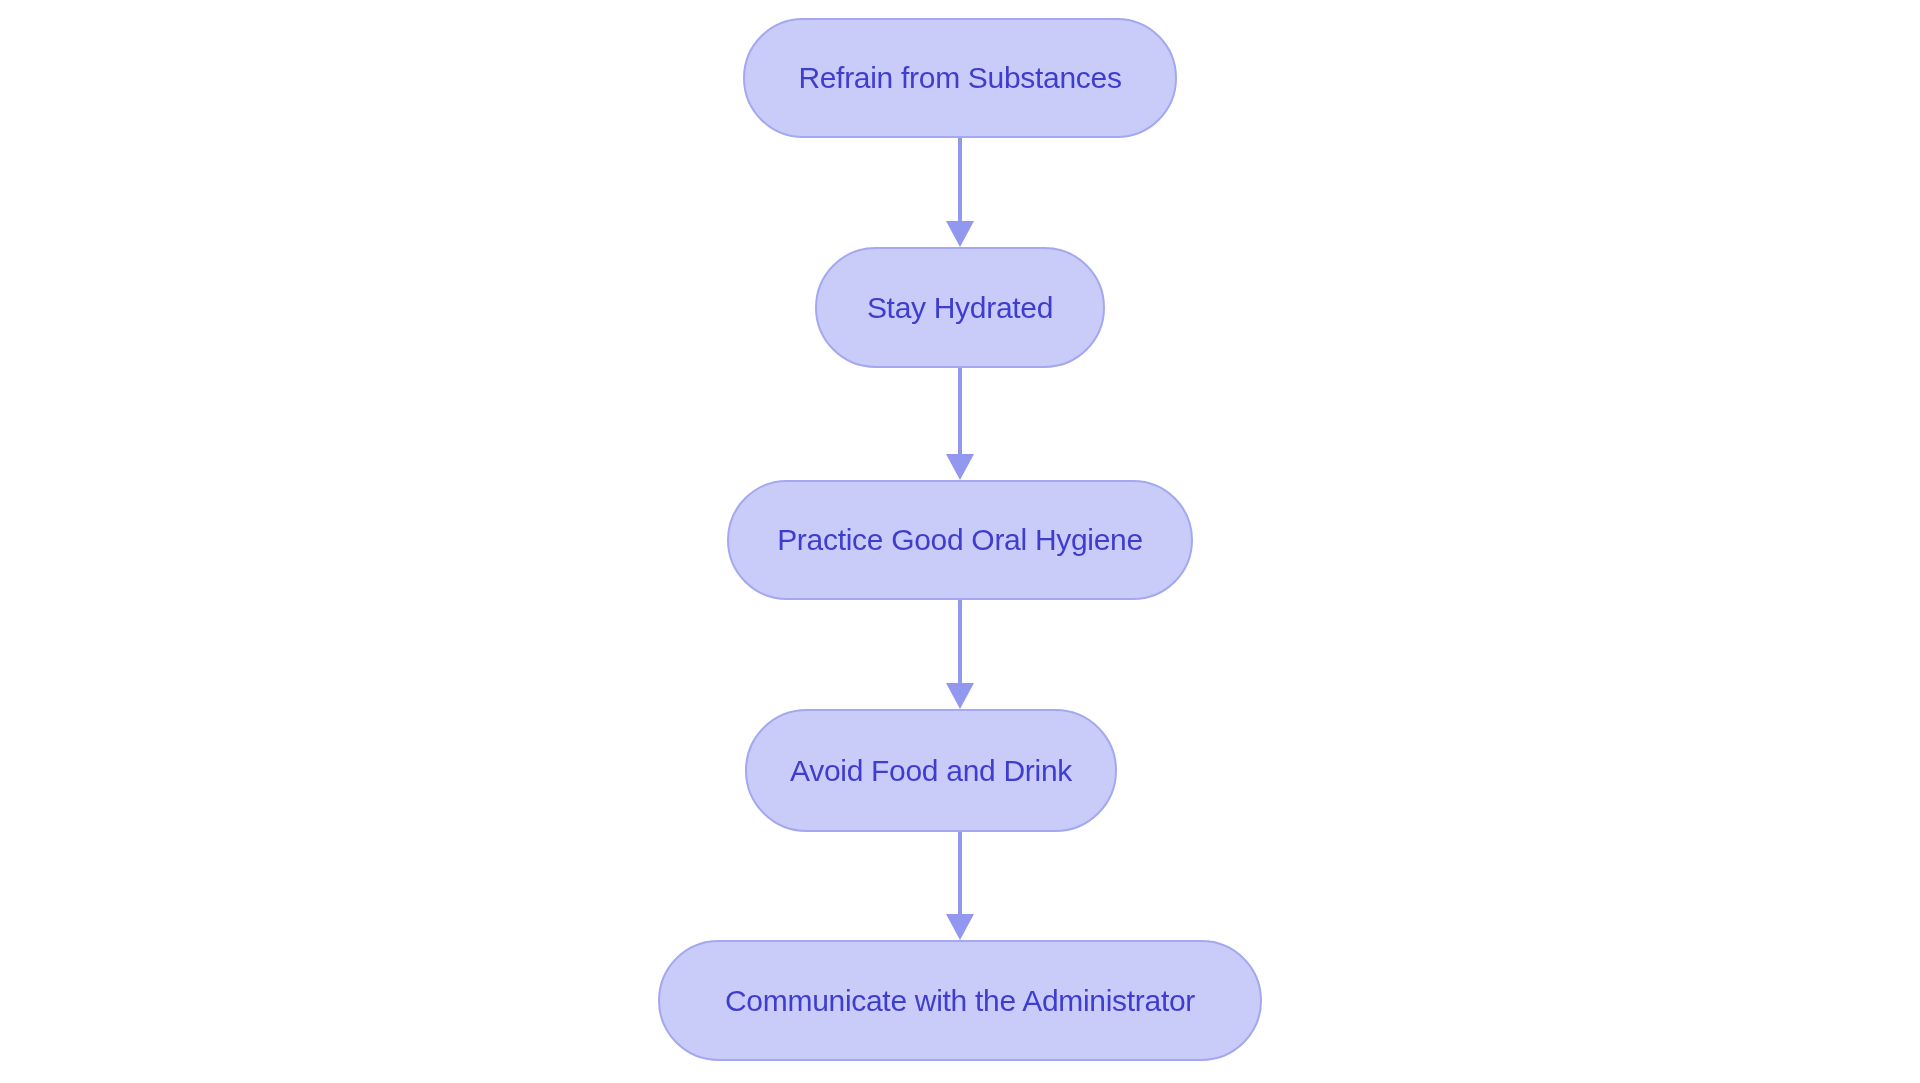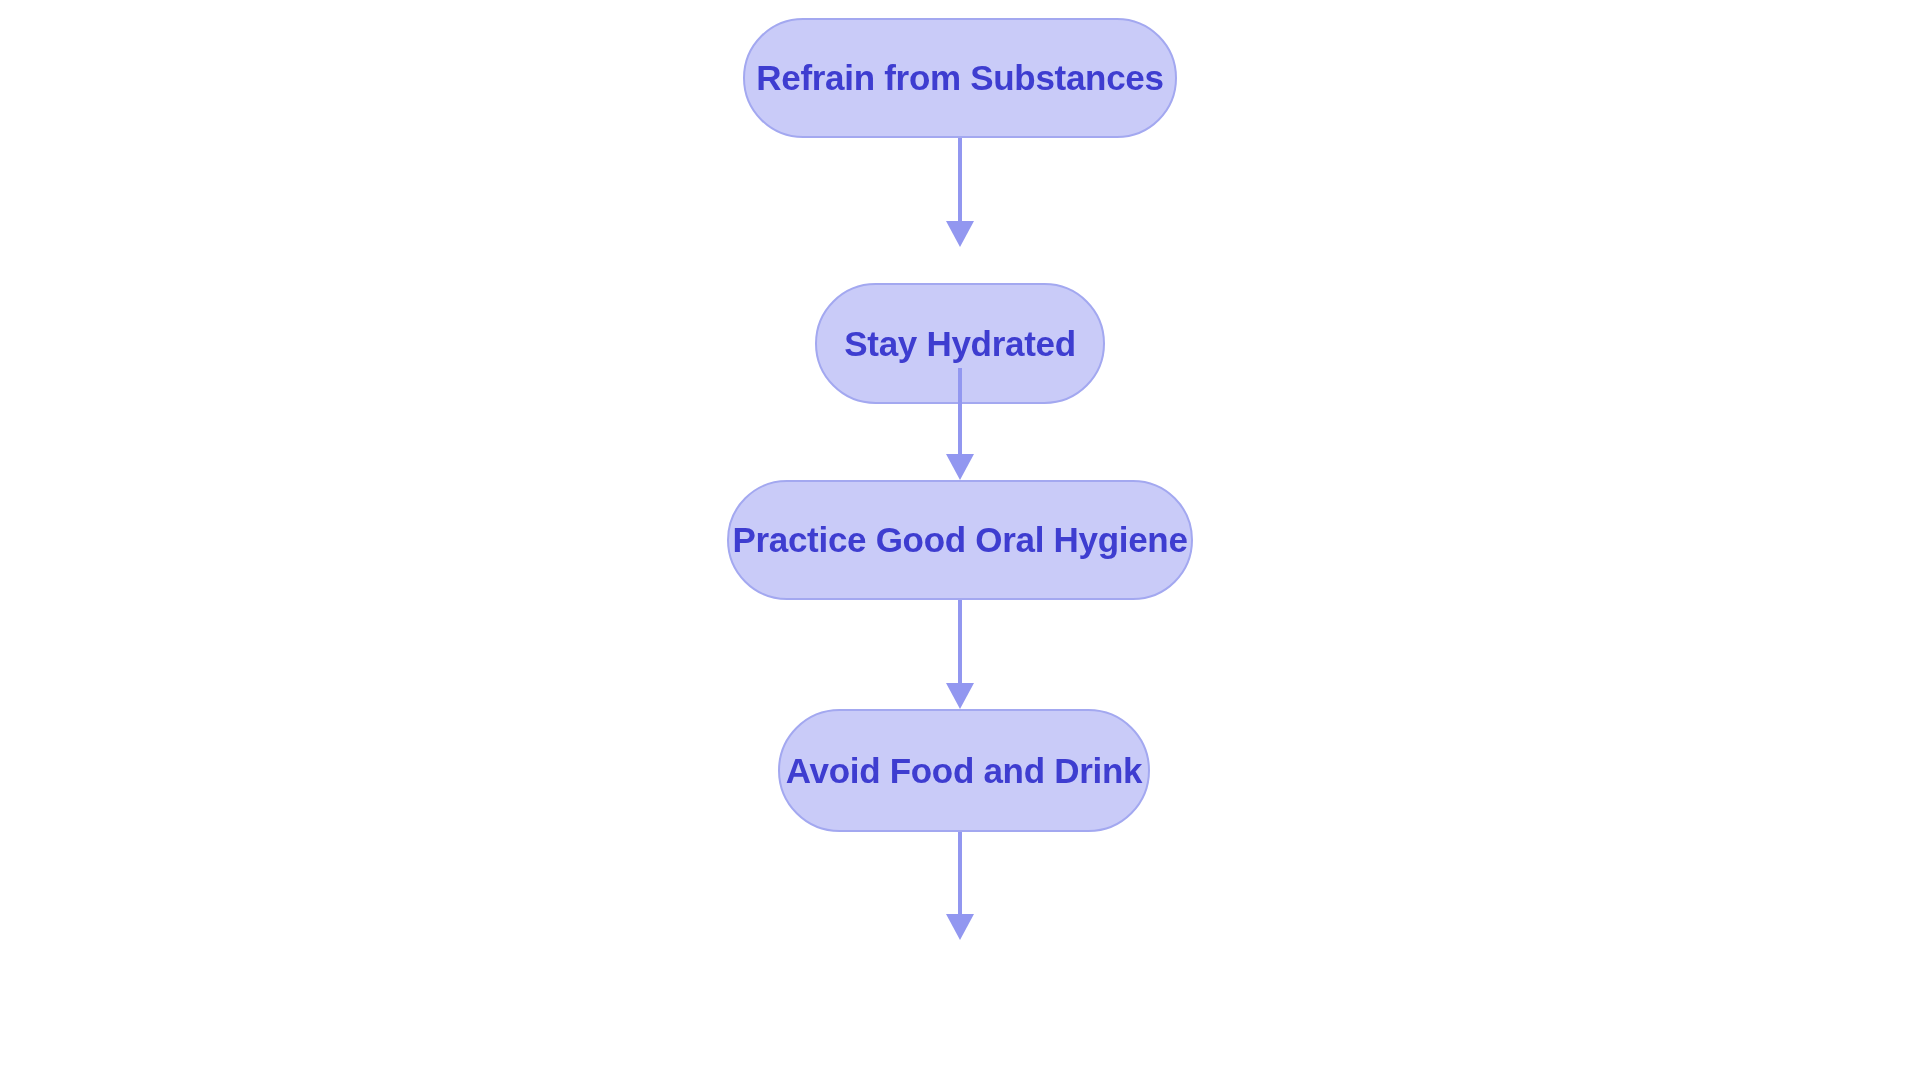--- a/index.html
+++ b/index.html
@@ -21,22 +21,22 @@
     background: var(--node-fill, #c9cbf8);
     border: 2px solid var(--node-border, #a3a8f0);
     border-radius: 999px;
     display: flex;
     align-items: center;
     justify-content: center;
     text-align: center;
   }
   .node-label {
     color: var(--node-text, #3e3dd0);
-    font-size: 35px;
-    font-weight: 700;
+    font-size: 30px;
+    font-weight: 400;
     letter-spacing: -0.3px;
     white-space: nowrap;
   }
   .arrow-line {
     position: absolute;
     width: 4px;
     background: var(--arrow, #9297f0);
   }
   .arrow-head {
     position: absolute;
@@ -47,28 +47,31 @@
     border-top: 26px solid var(--arrow, #9297f0);
   }
 </style>
 </head>
 <body>
 
 <div class="canvas">
     <div class="node" style="left: 743px; top: 18px; width: 434px; height: 120px;">
       <span class="node-label">Refrain from Substances</span>
     </div>
-    <div class="node" style="left: 815px; top: 247px; width: 290px; height: 121px; margin-top: 36px;">
+    <div class="node" style="left: 815px; top: 247px; width: 290px; height: 121px;">
       <span class="node-label">Stay Hydrated</span>
     </div>
     <div class="node" style="left: 727px; top: 480px; width: 466px; height: 120px; justify-content: center;">
       <span class="node-label">Practice Good Oral Hygiene</span>
     </div>
-    <div class="node" style="left: 778px; top: 709px; width: 372px; height: 123px;">
+    <div class="node" style="left: 745px; top: 709px; width: 372px; height: 123px;">
       <span class="node-label">Avoid Food and Drink</span>
+    </div>
+    <div class="node" style="left: 658px; top: 940px; width: 604px; height: 121px;">
+      <span class="node-label">Communicate with the Administrator</span>
     </div>
     <div>
       <div class="arrow-line" style="left: 958px; top: 138px; height: 85px;"></div>
       <div class="arrow-head" style="left: 946px; top: 221px;"></div>
     </div>
     <div>
       <div class="arrow-line" style="left: 958px; top: 368px; height: 88px;"></div>
       <div class="arrow-head" style="left: 946px; top: 454px;"></div>
     </div>
     <div>

